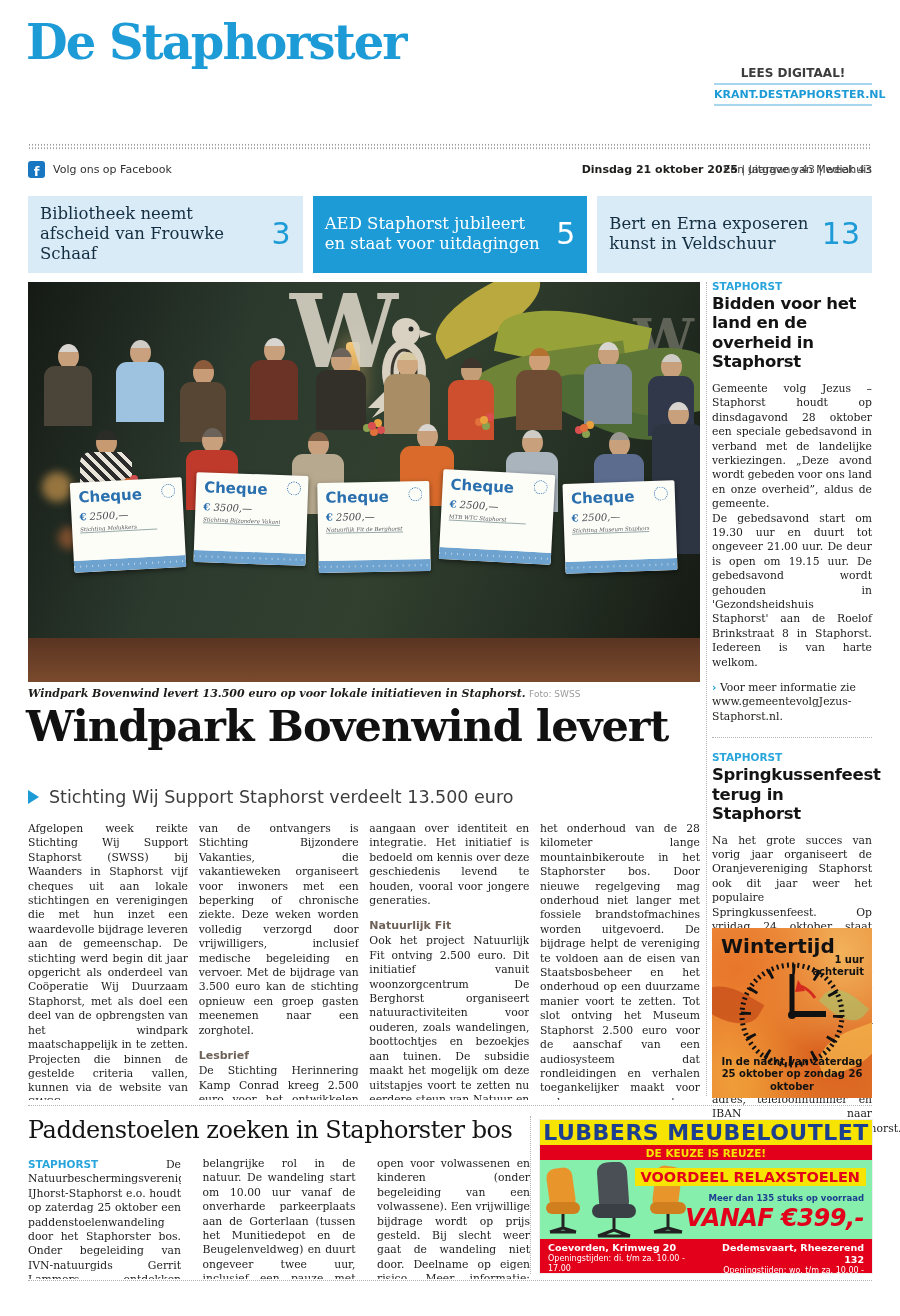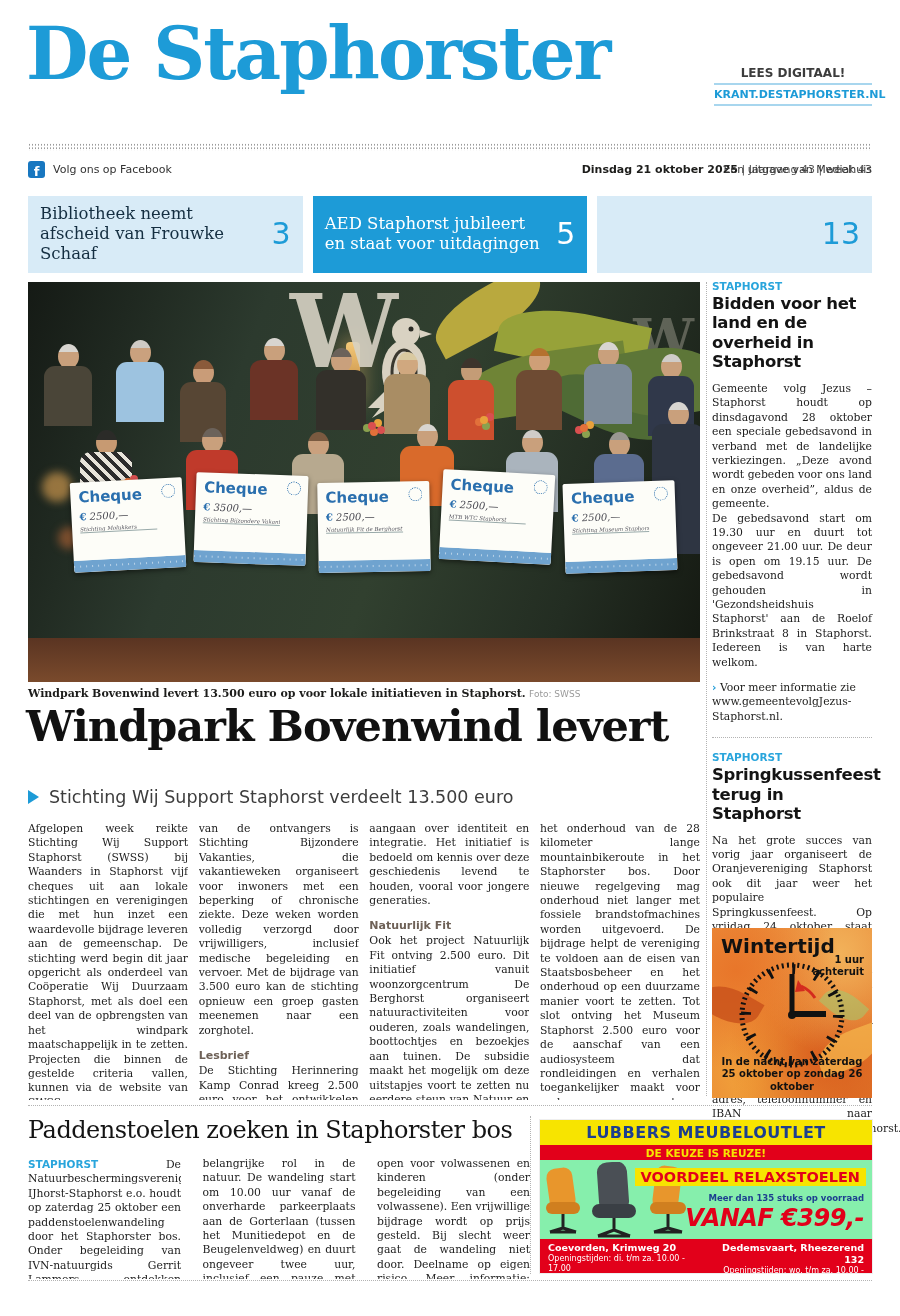--- a/index.html
+++ b/index.html
@@ -1,20 +1,20 @@
 <!DOCTYPE html>
 <html><head>
 <meta charset="utf-8">
 <style>
   html,body{margin:0;padding:0;background:#fff;}
   .page{position:relative;width:900px;height:1316px;background:#fff;overflow:hidden;
         font-family:"DejaVu Serif",serif;color:#1d1d1b;}
   
   .masthead{position:absolute;left:26px;top:18px;font-family:"DejaVu Serif",serif;
-            font-weight:bold;font-size:72px;line-height:1;color:#1d9bd7;letter-spacing:-2px;}
+            font-weight:bold;font-size:48px;line-height:1;color:#1d9bd7;letter-spacing:-2px;}
   .digital{position:absolute;right:28px;top:66px;width:158px;text-align:center;font-family:"DejaVu Sans",sans-serif;}
   .digital .l1{font-size:12px;font-weight:bold;color:#3c3c3c;padding-bottom:3px;border-bottom:2px solid #a8d6ee;}
   .digital .l2{font-size:11px;font-weight:bold;color:#1d9bd7;padding:3px 0;border-bottom:2px solid #a8d6ee;}
   .dotband{position:absolute;left:28px;right:28px;top:143px;height:8px;
            background-image:radial-gradient(circle,#9b9b9b 0.7px,transparent 0.9px);
            background-size:3px 3.5px;}
   .infobar{position:absolute;left:28px;right:28px;top:161px;display:flex;align-items:center;
            font-family:"DejaVu Sans",sans-serif;font-size:11px;color:#333;}
   .fb{display:inline-flex;width:17px;height:17px;background:#1877c0;border-radius:3px;color:#fff;
       font-weight:bold;font-size:13px;align-items:flex-end;justify-content:center;margin-right:8px;line-height:1;}
@@ -53,21 +53,21 @@
   .cheque .amt{font-family:"DejaVu Serif",serif;font-style:italic;font-size:10px;color:#4a4a52;margin-top:5px;}
   .cheque .amt .eu{font-weight:bold;color:#2a6fae;font-style:normal;}
   .cheque .nm{font-family:"DejaVu Serif",serif;font-style:italic;font-size:5.5px;color:#55555e;
               border-bottom:0.5px solid #9aa;width:80%;margin-top:4px;white-space:nowrap;overflow:hidden;}
   .cheque .band{position:absolute;left:0;right:0;bottom:0;height:12px;background:#6fa3cf;
                 border-radius:0 0 2px 2px;background-image:linear-gradient(90deg,rgba(255,255,255,.5) 0 1px,transparent 1px 6px);background-size:6px 2px;background-repeat:repeat-x;background-position:6px 5px;}
   .cheque .logo{position:absolute;right:7px;top:6px;width:12px;height:12px;border:1.5px dotted #2a6fae;border-radius:50%;}
   .birdsvg{position:absolute;left:338px;top:28px;}
   
   .caption{position:absolute;left:28px;top:687px;width:672px;font-size:11px;}
-  .caption b{font-weight:bold;}
+  .caption b{font-weight:bold;font-style:italic;}
   .caption .credit{font-family:"DejaVu Sans",sans-serif;font-size:9px;color:#9a9a9a;}
   .headline{position:absolute;left:26px;top:704px;width:680px;font-family:"DejaVu Serif",serif;
             font-weight:bold;font-size:43px;letter-spacing:-1px;color:#111;line-height:1.05;}
   .subhead{position:absolute;left:28px;top:787px;display:flex;align-items:center;gap:10px;
            font-family:"DejaVu Sans",sans-serif;font-size:17.5px;color:#3d3d3d;}
   .tri{width:0;height:0;border-left:11px solid #1d9bd7;border-top:7px solid transparent;border-bottom:7px solid transparent;}
   .bodycols{position:absolute;left:28px;top:822px;width:672px;height:278px;display:flex;
             justify-content:space-between;overflow:hidden;}
   .col{width:160px;overflow:hidden;}
   .col p{margin:0;font-size:10.8px;line-height:14.4px;text-align:justify;color:#222;}
@@ -102,21 +102,21 @@
   .hrule{position:absolute;left:28px;right:28px;border-top:1px dotted #b3b3b3;}
   .b-art{position:absolute;left:28px;top:1116px;width:502px;}
   .b-head{font-family:"DejaVu Serif",serif;font-size:24px;letter-spacing:-0.5px;color:#141414;margin:0 0 13px 0;font-weight:normal;}
   .b-cols{display:flex;justify-content:space-between;height:122px;overflow:hidden;}
   .b-col{width:153px;overflow:hidden;}
   .b-col p{margin:0;font-size:10.8px;line-height:14.4px;text-align:justify;color:#222;}
   
   .ad{position:absolute;left:540px;top:1120px;width:332px;height:153px;font-family:"DejaVu Sans",sans-serif;
       box-shadow:0 0 0 1px #eee;}
   .ad-top{height:25px;background:#f7e400;display:flex;align-items:center;justify-content:center;
-          color:#1d3f8f;font-weight:bold;font-size:16px;letter-spacing:0.5px;}
+          color:#1d3f8f;font-weight:bold;font-size:22px;letter-spacing:0.5px;}
   .ad-strip{height:15px;background:#e2001a;display:flex;align-items:center;justify-content:center;
             color:#f7e400;font-weight:bold;font-size:10.5px;}
   .ad-mid{position:relative;height:79px;background:#86efac;overflow:hidden;}
   .ad-high{position:absolute;right:6px;top:8px;background:#f7e400;color:#e2001a;font-weight:bold;
            font-size:14.5px;padding:1px 6px;}
   .ad-stock{position:absolute;right:8px;top:33px;color:#1d3f8f;font-weight:bold;font-size:8.5px;}
   .ad-price{position:absolute;right:8px;top:44px;color:#e2001a;font-weight:bold;font-style:italic;
             font-size:24px;letter-spacing:-0.5px;}
   .ad-bot{height:34px;background:#e2001a;color:#fff;display:flex;justify-content:space-between;
           padding:3px 8px;box-sizing:border-box;gap:25px;}
@@ -147,20 +147,21 @@
   <div class="teasers">
     <div class="teaser light">
       <span class="t">Bibliotheek neemt afscheid van Frouwke Schaaf</span>
       <span class="n">3</span>
     </div>
     <div class="teaser solid">
       <span class="t">AED Staphorst jubileert en staat voor uitdagingen</span>
       <span class="n">5</span>
     </div>
     <div class="teaser light">
+      <span class="t">Bert en Erna exposeren kunst in Veldschuur</span>
       <span class="n">13</span>
     </div>
   </div>
 
   <div class="photo">
     <div class="bokeh" style="left:14px;top:190px;width:30px;height:30px;background:rgba(250,180,90,.55)"></div>
     <div class="bokeh" style="left:60px;top:215px;width:18px;height:18px;background:rgba(250,150,70,.5)"></div>
     <div class="bokeh" style="left:30px;top:245px;width:22px;height:22px;background:rgba(230,120,60,.45)"></div>
     <div class="walllamp"></div>
     <div class="wall-letter">W</div>

